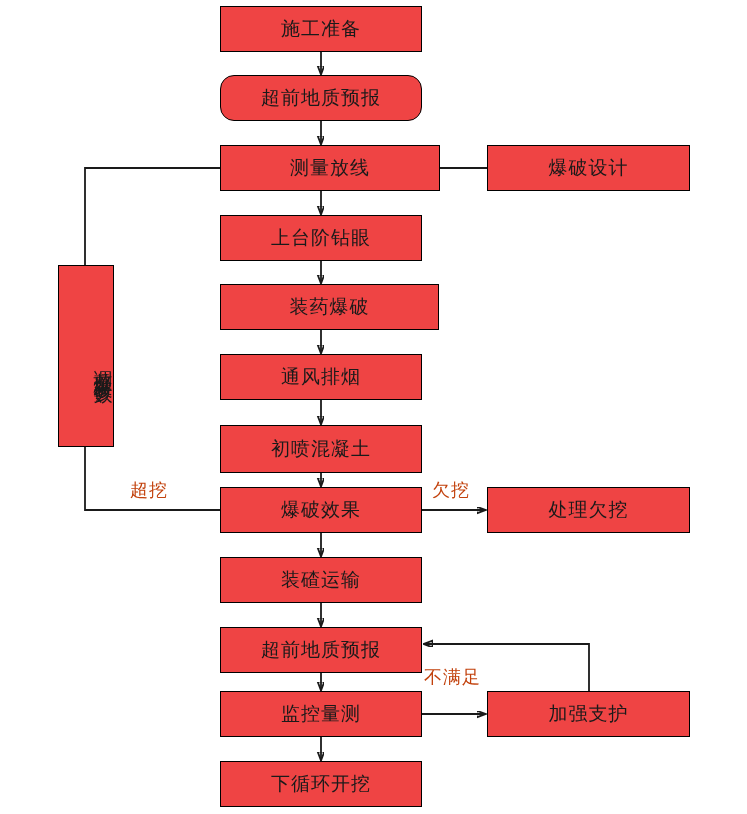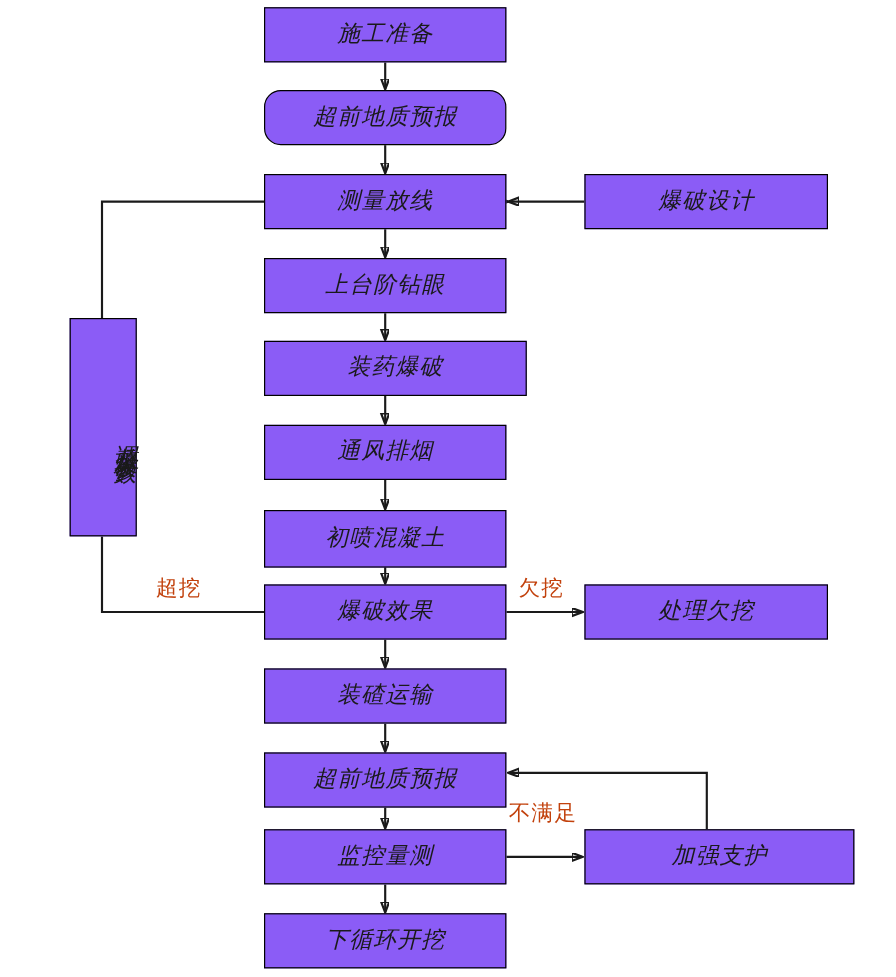--- a/index.html
+++ b/index.html
@@ -14,30 +14,29 @@
     position: relative;
     width: 747px;
     height: 814px;
     background: #ffffff;
     overflow: hidden;
   }
   .node {
     position: absolute;
     box-sizing: border-box;
     border: 1.6px solid #000000;
-    background: #8b5cf6;
+    background: #ef4444;
     display: flex;
     align-items: center;
     justify-content: center;
     font-size: 19px;
     line-height: 1.1;
     color: #1a1a1a;
     letter-spacing: 1px;
     white-space: nowrap;
-    font-style: italic;
   }
   .node.vertical {
     writing-mode: vertical-rl;
     text-orientation: upright;
     letter-spacing: 3px;
     font-size: 19px;
     padding-top: 16px;
     align-items: flex-start;
     justify-content: center;
   }
@@ -101,21 +100,21 @@
   </svg>
 
   <div class="node" style="left:220px; top:6px; width:202px; height:46px;">
     <span>施工准备</span>
   </div>
 
   <div class="node" style="left:220px; top:75px; width:202px; height:46px;border-radius:14px;">
     <span>超前地质预报</span>
   </div>
 
-  <div class="node" style="left:220px; top:145px; width:202px; height:46px;">
+  <div class="node" style="left:220px; top:145px; width:220px; height:46px;">
     <span>测量放线</span>
   </div>
 
   <div class="node" style="left:220px; top:215px; width:202px; height:46px;">
     <span>上台阶钻眼</span>
   </div>
 
   <div class="node" style="left:220px; top:284px; width:219px; height:46px;">
     <span>装药爆破</span>
   </div>
@@ -149,21 +148,21 @@
   </div>
 
   <div class="node" style="left:487px; top:145px; width:203px; height:46px;">
     <span>爆破设计</span>
   </div>
 
   <div class="node" style="left:487px; top:487px; width:203px; height:46px;">
     <span>处理欠挖</span>
   </div>
 
-  <div class="node" style="left:487px; top:691px; width:225px; height:46px;">
+  <div class="node" style="left:487px; top:691px; width:203px; height:46px;">
     <span>加强支护</span>
   </div>
 
   <div class="node vertical" style="left:58px; top:265px; width:56px; height:182px;">
     <span>调整爆破参数</span>
   </div>
 
   <div class="edge-label" style="left:130px; top:478px;">
     <span>超挖</span>
   </div>

